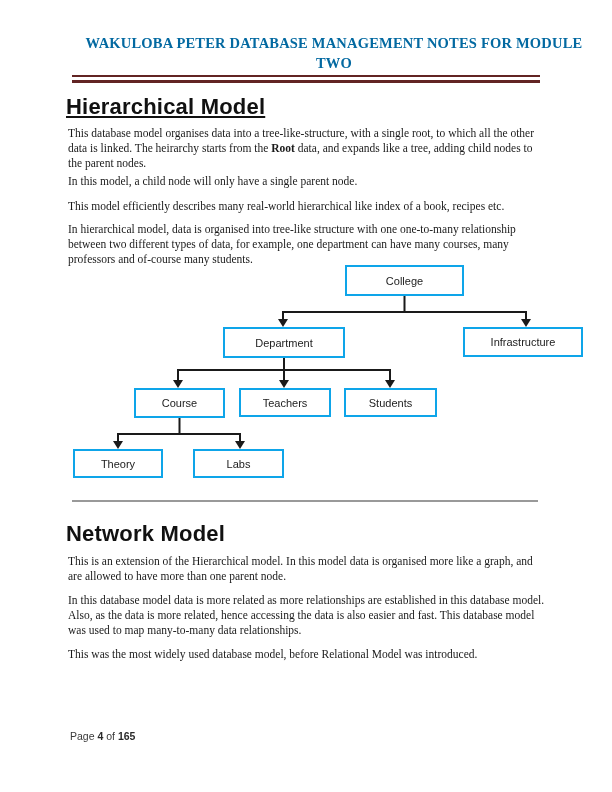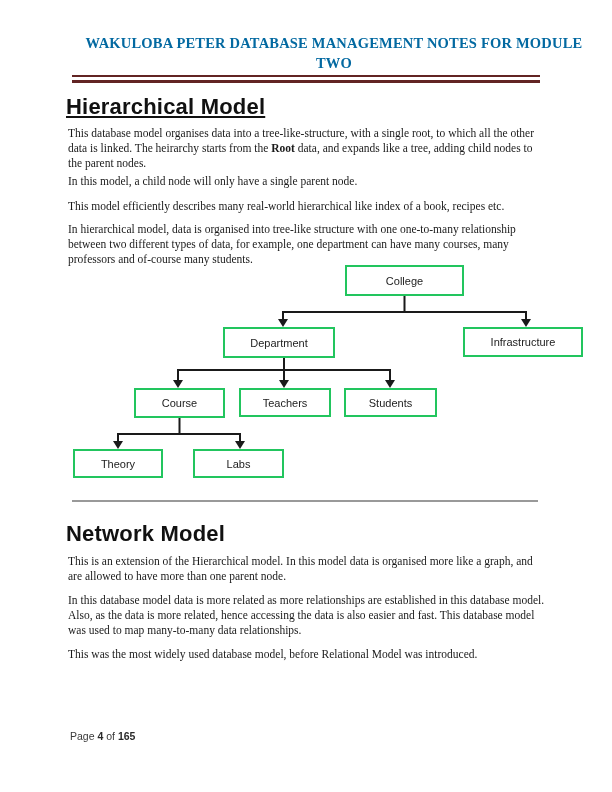--- a/index.html
+++ b/index.html
@@ -68,31 +68,31 @@
 
   
   .diagram {
     position: absolute;
     top: 260px; left: 0; width: 612px; height: 228px;
   }
   .diagram svg { position: absolute; top: 0; left: 0; }
   .node {
     position: absolute;
     box-sizing: border-box;
-    border: 2px solid #22c55e;
+    border: 2px solid #0ea5e9;
     background: #ffffff;
     display: flex;
     align-items: center;
     justify-content: center;
     font-family: "Liberation Sans", sans-serif;
     font-size: 11px;
     color: #222222;
   }
   #node-college        { left: 345px; top: 5px;   width: 119px; height: 31px; }
-  #node-department     { left: 223px; top: 67px;  width: 112px; height: 31px; }
+  #node-department     { left: 223px; top: 67px;  width: 122px; height: 31px; }
   #node-infrastructure { left: 463px; top: 67px;  width: 120px; height: 30px; }
   #node-course         { left: 134px; top: 128px; width: 91px;  height: 30px; }
   #node-teachers       { left: 239px; top: 128px; width: 92px;  height: 29px; }
   #node-students       { left: 344px; top: 128px; width: 93px;  height: 29px; }
   #node-theory         { left: 73px;  top: 189px; width: 90px;  height: 29px; }
   #node-labs           { left: 193px; top: 189px; width: 91px;  height: 29px; }
 
   
   .section-divider {
     position: absolute;

